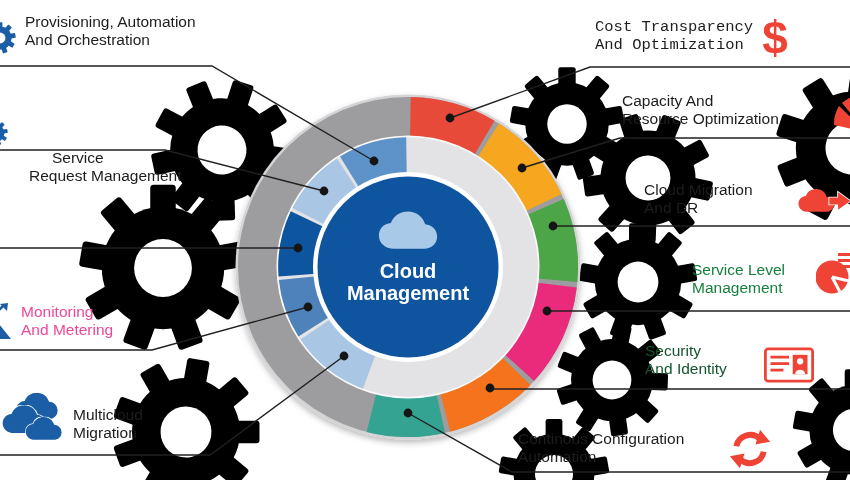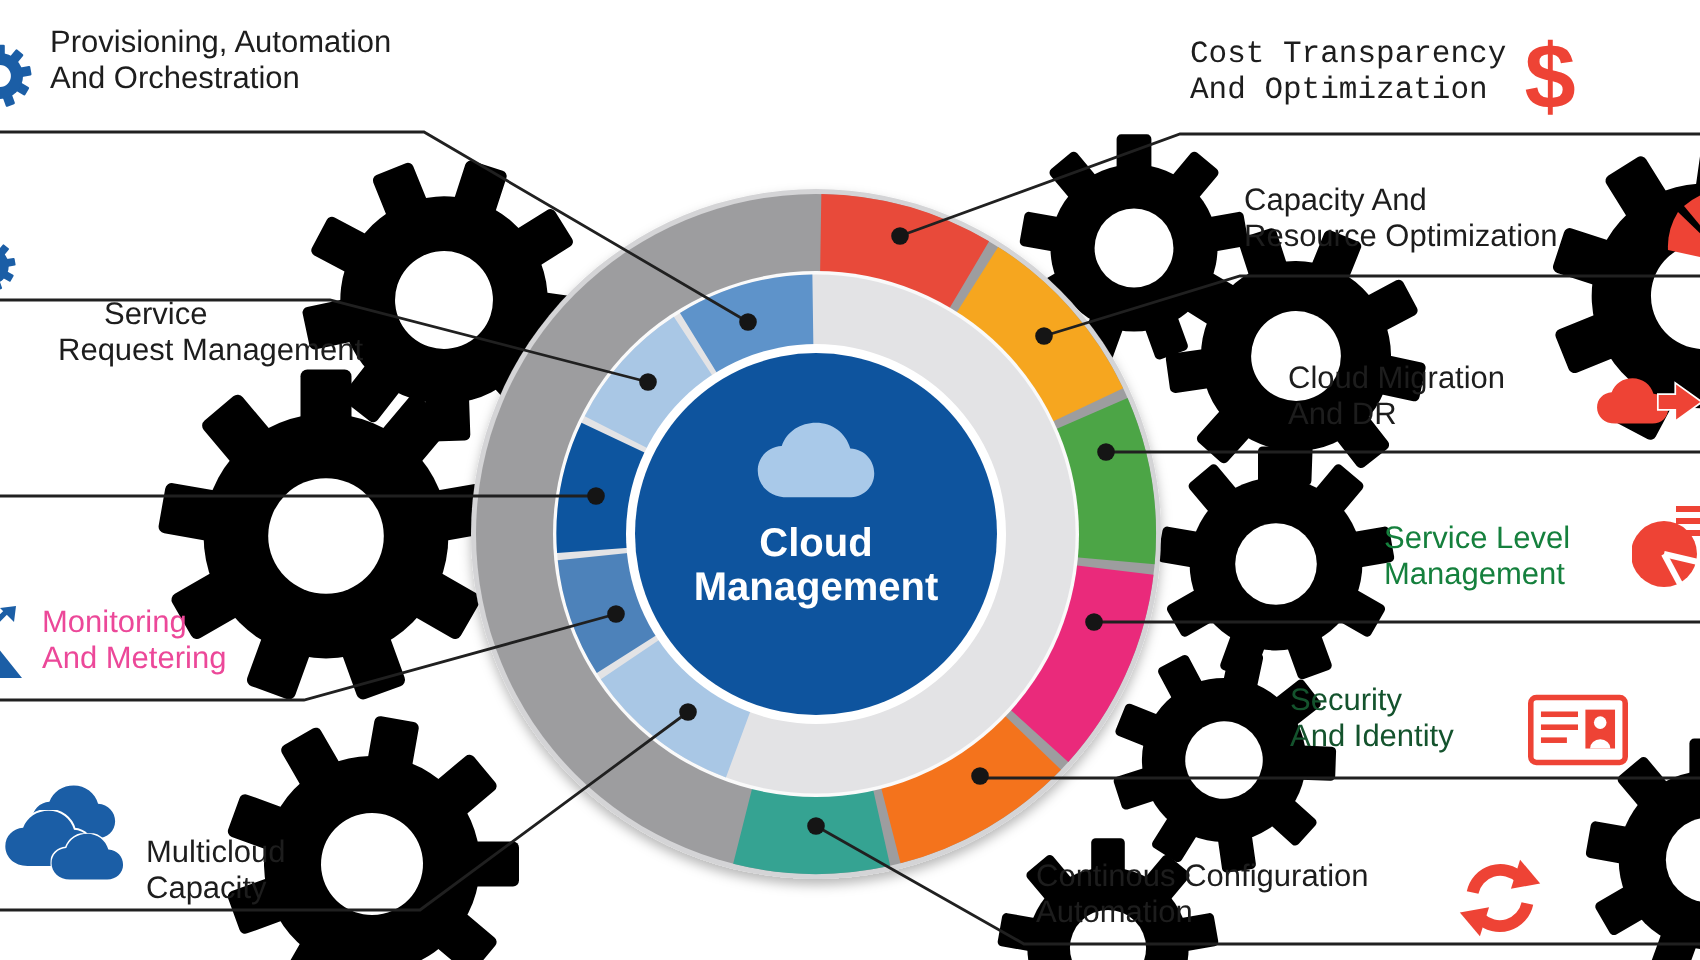--- a/index.html
+++ b/index.html
@@ -180,23 +180,23 @@
         <span class="line">And Orchestration</span>
       </div>
       <div class="label" style="left: 29px; top: 107px; color: rgb(29, 29, 29);">
         <span class="line" style="margin-left: 23px; margin-top: 42px;">Service</span>
         <span class="line">Request Management</span>
       </div>
       <div class="label" style="left: 21px; top: 303px; color: #ec4899;">
         <span class="line">Monitoring</span>
         <span class="line">And Metering</span>
       </div>
-      <div class="label" style="left: 73px; top: 418px; color: rgb(29, 29, 29);">
+      <div class="label" style="left: 73px; top: 406px; color: rgb(29, 29, 29);">
         <span class="line">Multicloud</span>
-        <span class="line">Capacity</span>
+        <span class="line">Migration</span>
       </div>
       <div class="label" style="left: 595px; top: 19px; color: rgb(29, 29, 29); font-family: Liberation Mono, monospace;">
         <span class="line">Cost Transparency</span>
         <span class="line">And Optimization</span>
       </div>
       <div class="label" style="left: 644px; top: 181px; color: rgb(29, 29, 29);">
         <span class="line">Cloud Migration</span>
         <span class="line">And DR</span>
       </div>
       <div class="label" style="left: 622px; top: 92px; color: rgb(29, 29, 29);">

